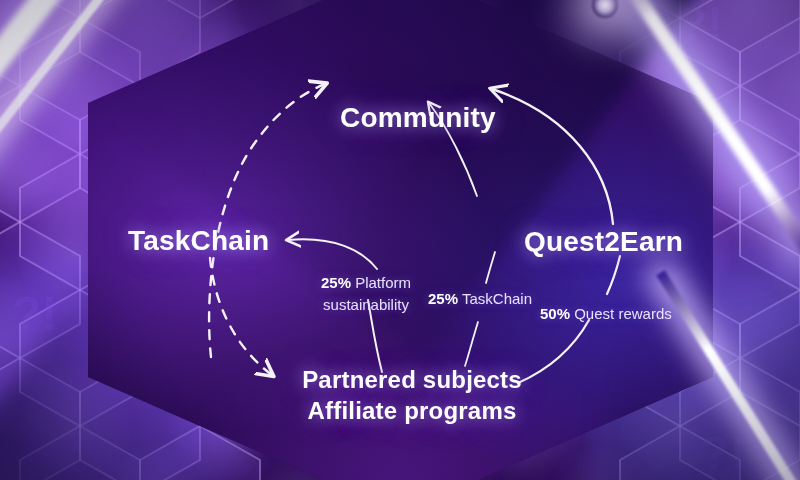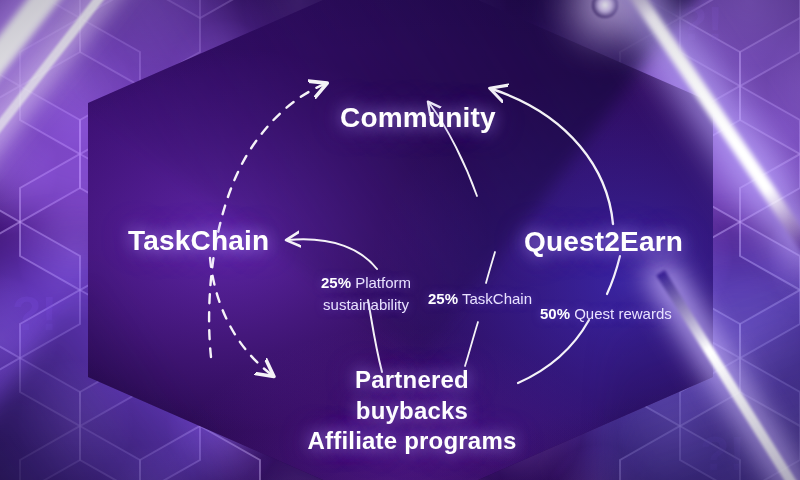--- a/index.html
+++ b/index.html
@@ -245,21 +245,21 @@
     <path d="M613,224 C608,170 570,115 492,89" stroke="#ffffff" stroke-width="2.4" marker-end="url(#ah)" opacity="0.95"></path>
   </svg>
 
   <div class="node node-community">Community</div>
 
   <div class="node node-taskchain">TaskChain</div>
 
   <div class="node node-quest">Quest2Earn</div>
 
   <div class="node node-partnered">
-    <div>Partnered buybacks</div>
+    <div>Partnered subjects</div>
     <div>Affiliate programs</div>
   </div>
 
 
   <div class="flow flow-left">
     <div>
       <b>25%</b><span> Platform</span>
     </div>
     <div>sustainability</div>
   </div>

